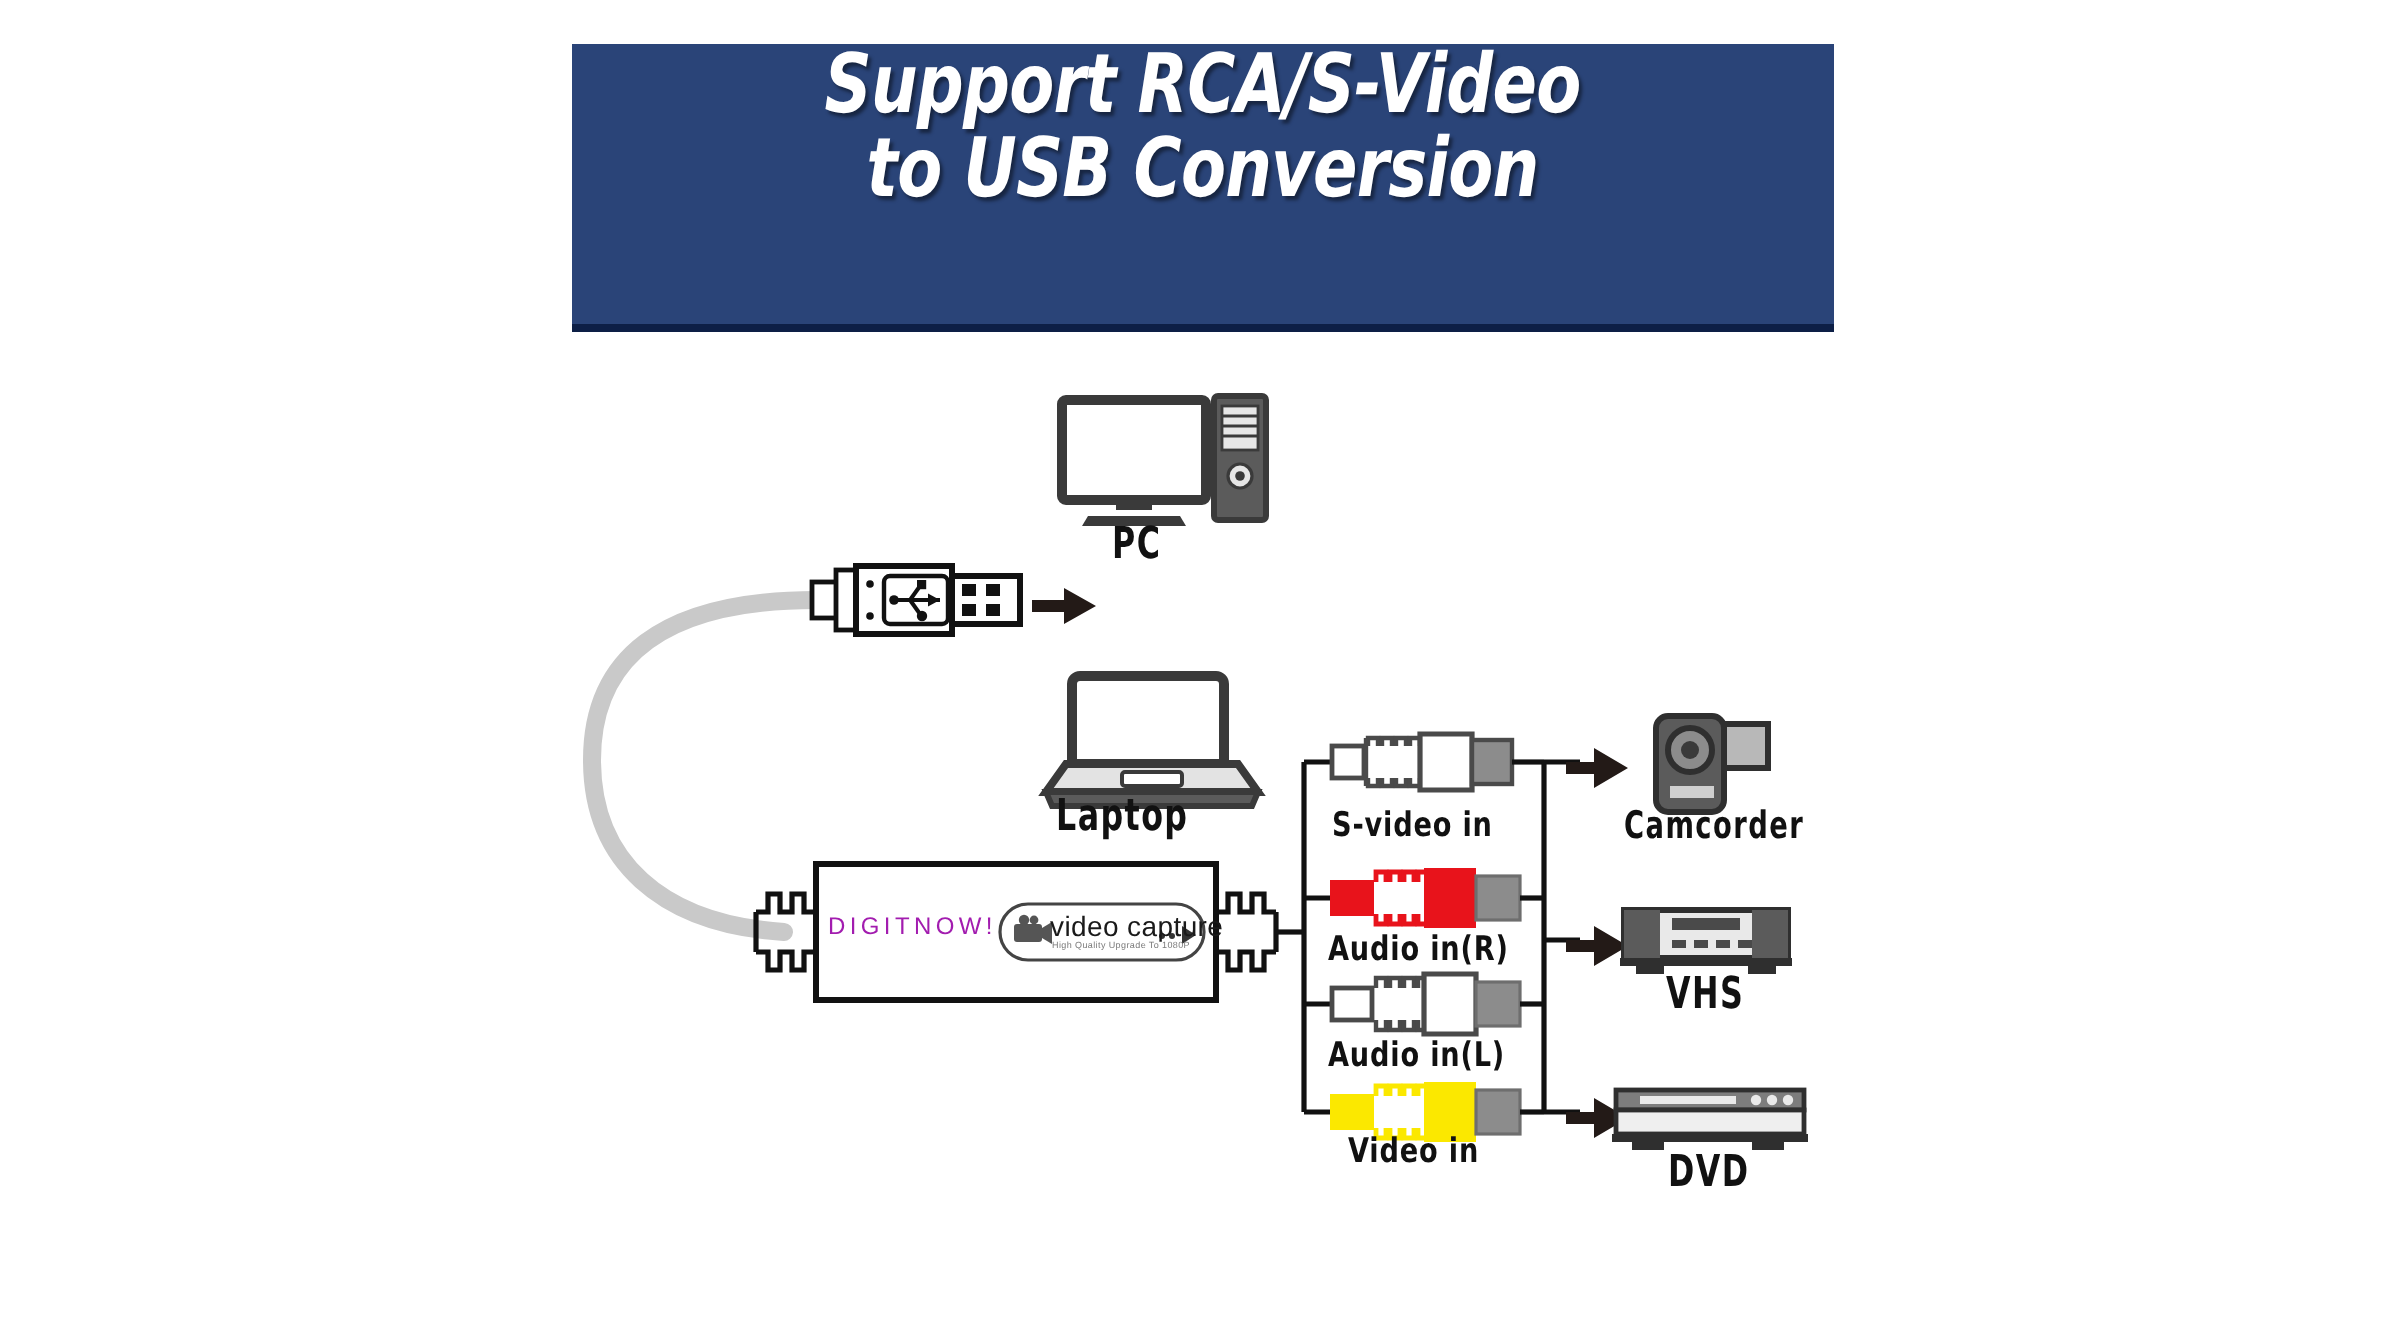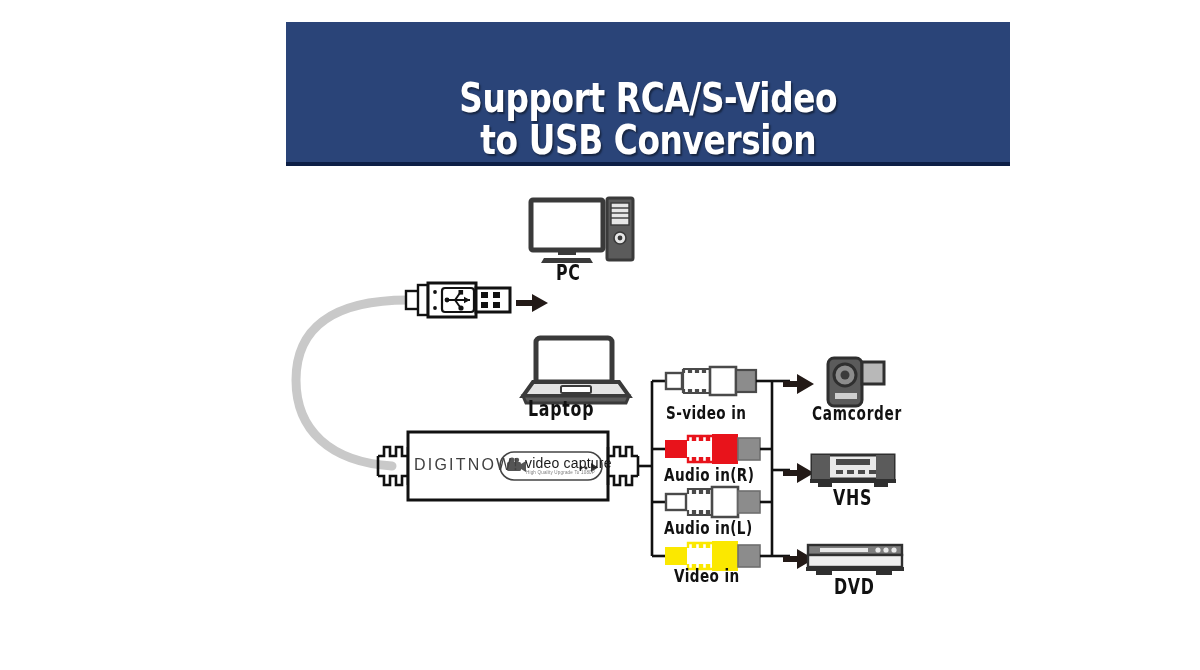--- a/index.html
+++ b/index.html
@@ -7,25 +7,25 @@
     width:1200px;height:670px;
     background:#ffffff;
     font-family:"Liberation Sans", sans-serif;
     overflow:hidden;
     position:relative;
   }
   #stage{position:absolute;left:0;top:0;width:1200px;height:670px;}
 
   
   .banner{
-    position:absolute;left:286px;top:22px;width:724px;height:144px;
+    position:absolute;left:286px;top:22px;width:631px;height:144px;
     background:#2a4478;
     border-bottom:4px solid #0d1f46;
     box-sizing:border-box;
-    display:flex;align-items:flex-end;justify-content:center;
+    display:flex;align-items:flex-start;justify-content:center;font-style:italic;
   }
   .banner-text{
     color:#ffffff;
     font-family:"DejaVu Sans", sans-serif;
     font-weight:bold;
     font-size:41px;
     line-height:1.02;
     text-align:center;
     letter-spacing:-0.5px;
     transform:scaleX(0.80);
@@ -306,21 +306,21 @@
 
   <div class="lbl conlabel" style="left:674px;top:566px;">Video in</div>
 
   <div class="lbl devlabel" style="left:812px;top:402px;font-size:19px;">Camcorder</div>
 
   <div class="lbl devlabel" style="left:833px;top:485px;">VHS</div>
 
   <div class="lbl devlabel" style="left:834px;top:574px;">DVD</div>
 
   <div style="position:absolute;left:414px;top:456px;font-family:'Liberation Sans',sans-serif;
-              font-size:16px;letter-spacing:2.2px;color:#404040;white-space:nowrap;">DIGITNOW!</div>
+              font-size:12px;letter-spacing:2.2px;color:#a21caf;white-space:nowrap;">DIGITNOW!</div>
 
   <div style="position:absolute;left:525px;top:455px;font-family:'Liberation Sans',sans-serif;
               font-size:14px;font-weight:normal;color:#1a1a1a;white-space:nowrap;letter-spacing:0.2px;">video capture</div>
 
   <div style="position:absolute;left:526px;top:470px;font-family:'Liberation Sans',sans-serif;
               font-size:4.5px;color:#7a7a7a;white-space:nowrap;letter-spacing:0.2px;">High Quality Upgrade To 1080P</div>
 
 </div>
 
 </body></html>

